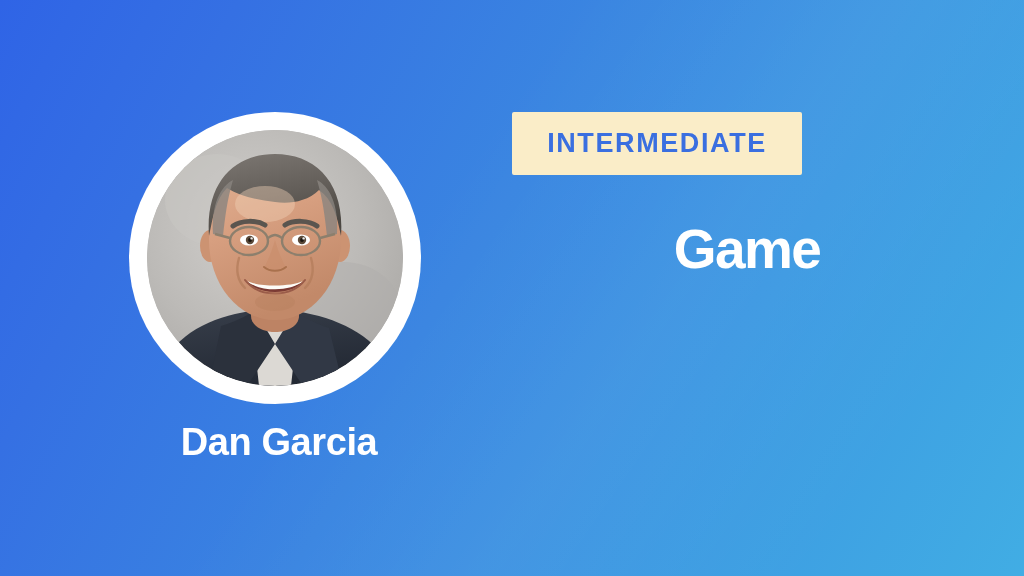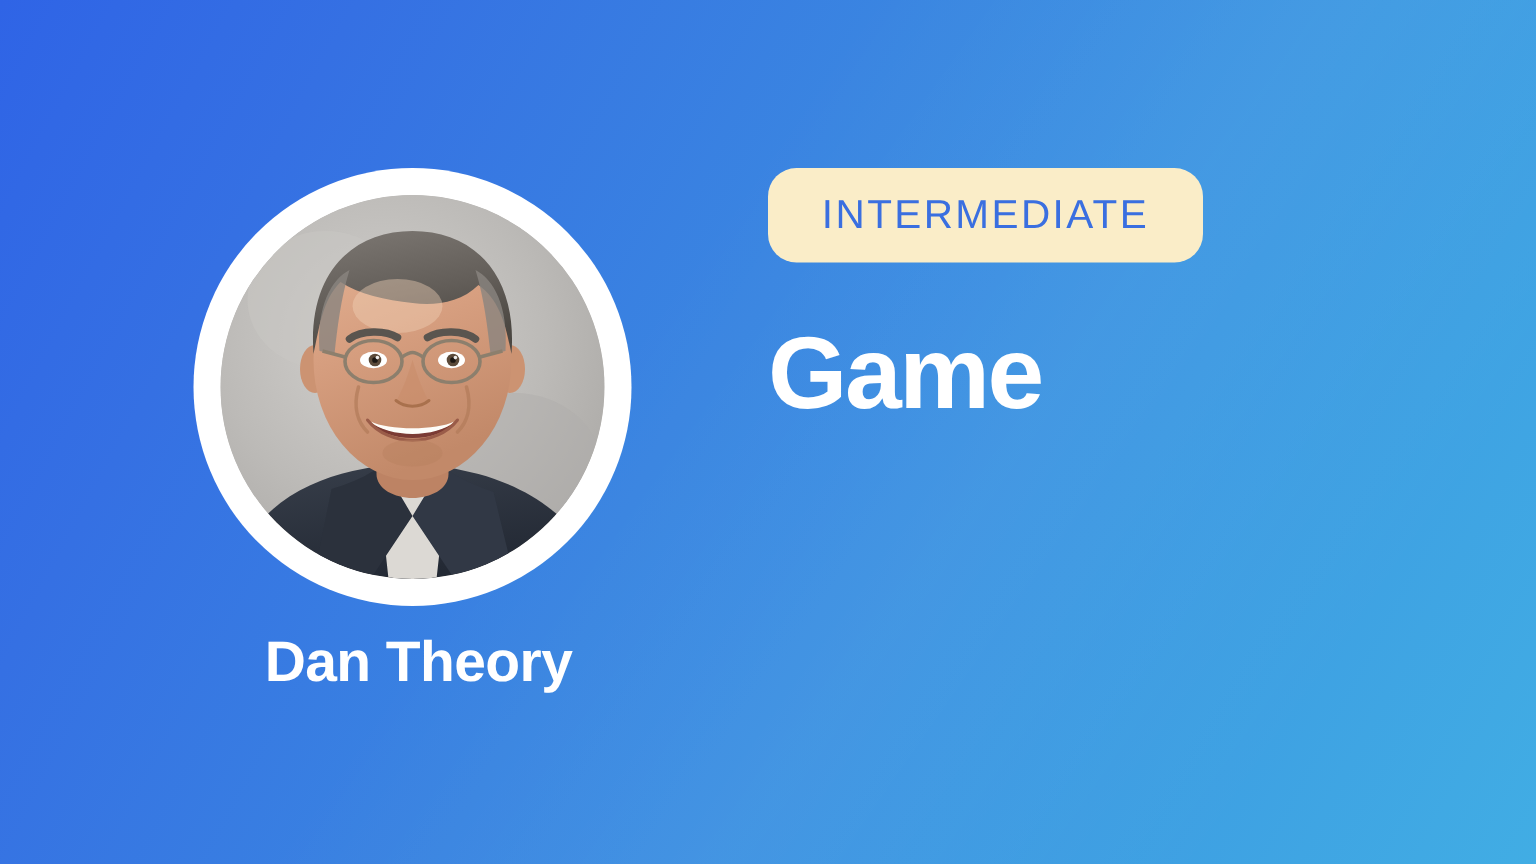--- a/index.html
+++ b/index.html
@@ -92,38 +92,39 @@
     left: 0;
     top: 112px;
     height: 63px;
     min-width: 290px;
     box-sizing: border-box;
     display: inline-flex;
     align-items: center;
     justify-content: center;
     padding: 0 26px;
     background: #faedc8;
-    border-radius: 19px;
+    border-radius: 2px;
     color: #3a6fe0;
     font-size: 27px;
-    font-weight: normal;
+    font-weight: bold;
     letter-spacing: 1.6px;
     white-space: nowrap;
   }
 
   #course-title {
     position: absolute;
     left: 0;
     top: 206px;
     width: 470px;
     color: #ffffff;
-    font-size: 68px;
+    font-size: 55px;
     font-weight: bold;
     line-height: 86px;
     letter-spacing: -1.6px;
+    text-align: center;
   }
 
   #course-title .title-line {
     display: block;
     white-space: nowrap;
   }
 </style>
 </head>
 <body>
 
@@ -222,21 +223,21 @@
 
             <path d="M 92 128 C 88 142 92 152 98 158" stroke="#b37c5b" stroke-width="2.4" fill="none" stroke-linecap="round" opacity="0.75"></path>
             <path d="M 164 128 C 168 142 164 152 158 158" stroke="#b37c5b" stroke-width="2.4" fill="none" stroke-linecap="round" opacity="0.75"></path>
 
             <ellipse cx="128" cy="172" rx="20" ry="9" fill="#b9805f" opacity="0.45"></ellipse>
           </g>
         </svg>
       </div>
     </div>
 
-    <div id="presenter-name">Dan Theory</div>
+    <div id="presenter-name">Dan Garcia</div>
   </div>
 
   <div id="right-col">
 
     <div id="level-badge">INTERMEDIATE</div>
 
     <div id="course-title">
       <span class="title-line">Game</span>
     </div>
   </div>

